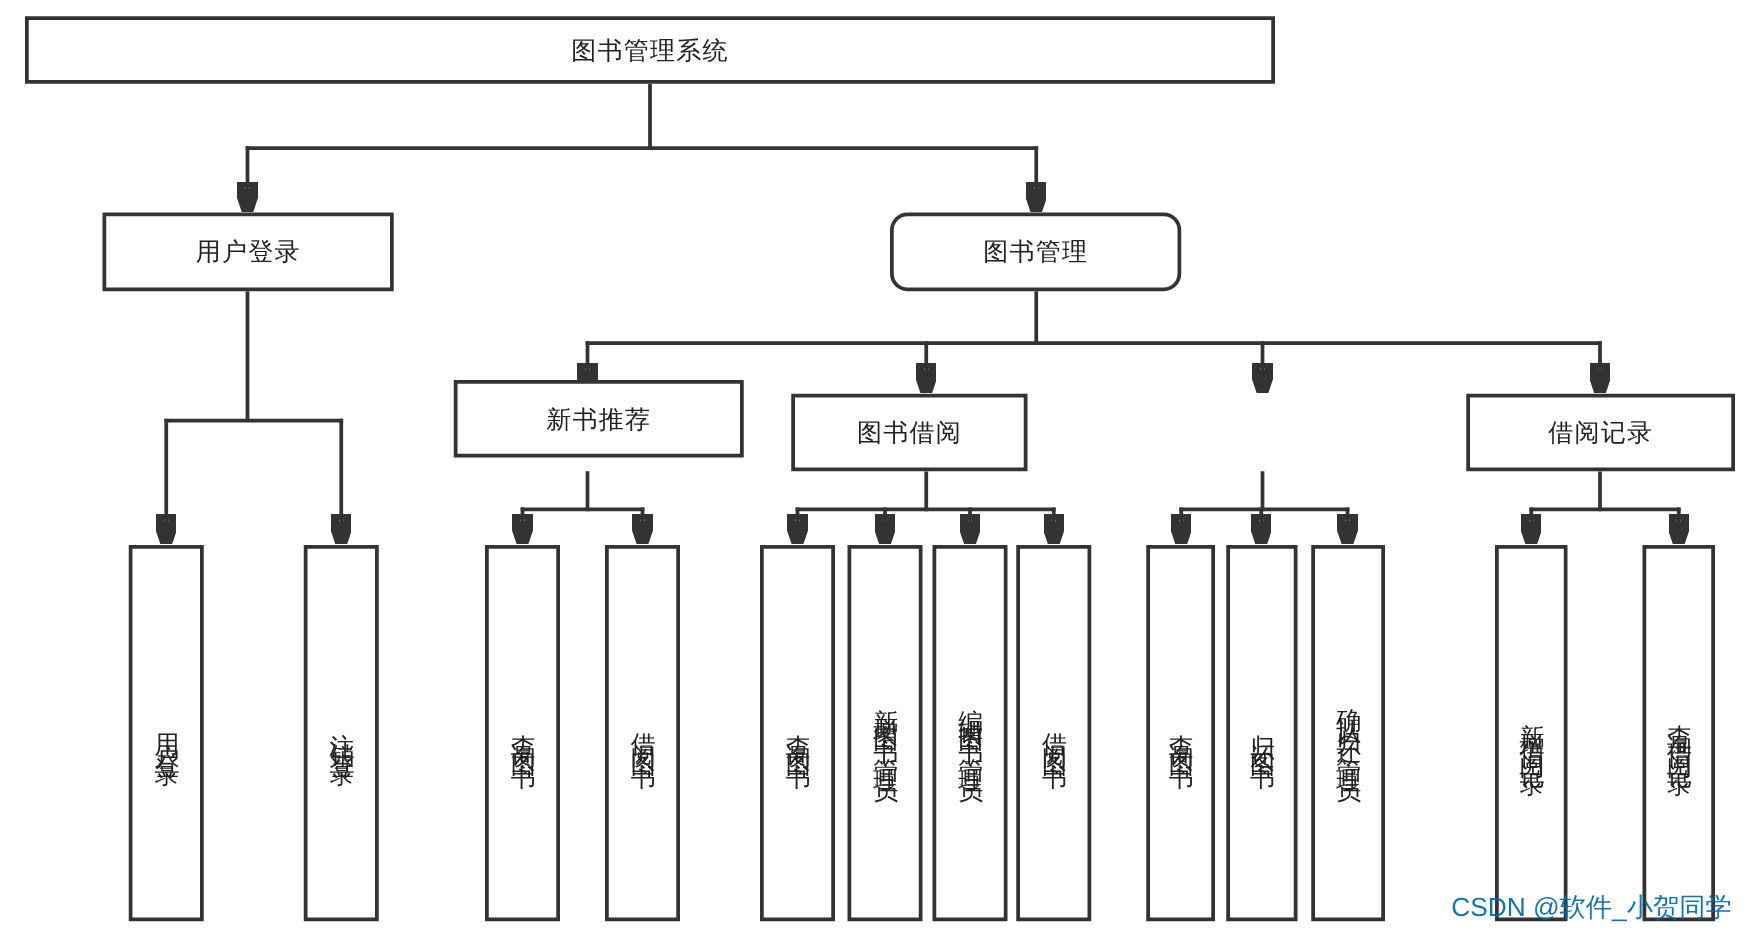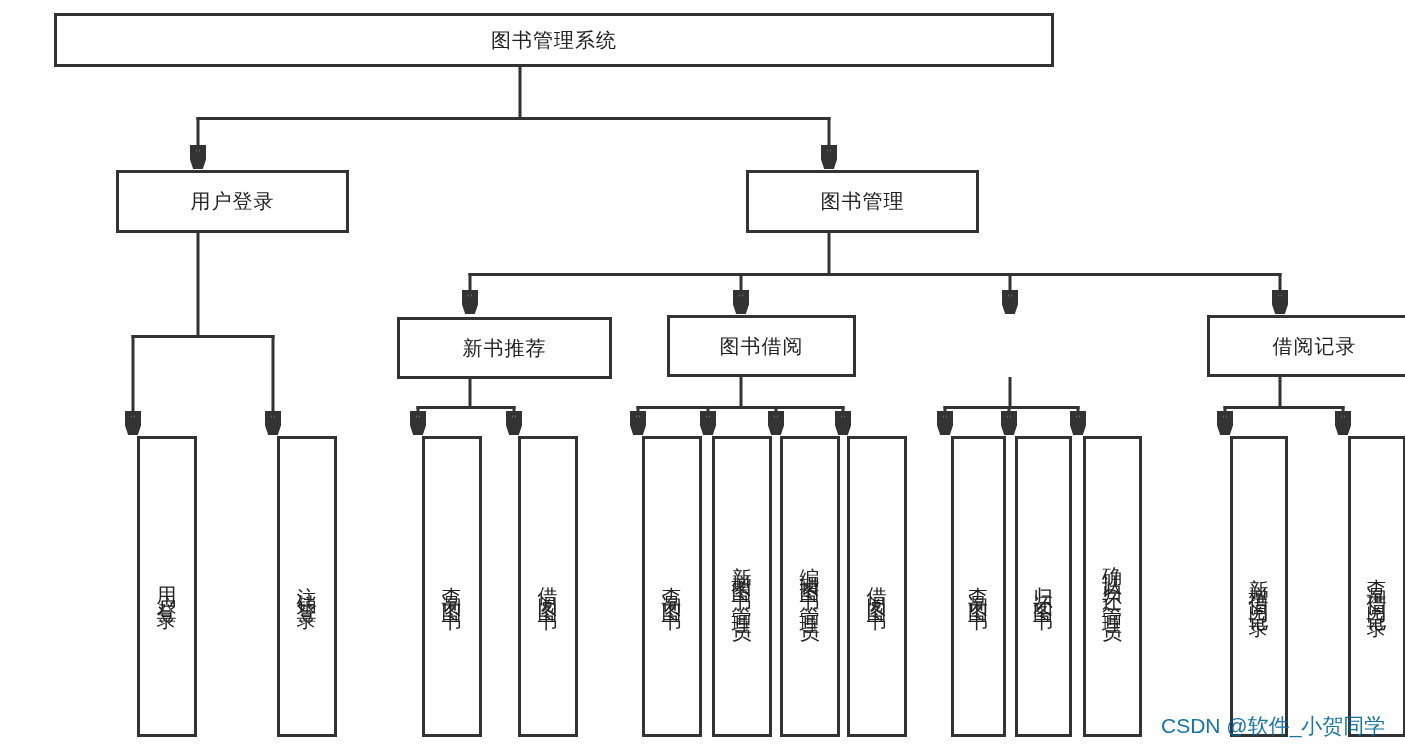--- a/index.html
+++ b/index.html
@@ -12,21 +12,20 @@
   }
   .node{
     position:absolute;
     box-sizing:border-box;
     border:3px solid #333333;
     background:#ffffff;
     display:flex;
     align-items:center;
     justify-content:center;
     color:#212121;
-    margin-left:34px;
   }
   .node.h .lbl{
     font-size:20px;
     letter-spacing:1px;
     white-space:nowrap;
   }
   .node.v{
     writing-mode:vertical-rl;
   }
   .node.v .lbl{
@@ -108,25 +107,25 @@
     <line x1="1343" y1="406" x2="1343" y2="434" marker-end="url(#arrow)"></line>
   </svg>
 
   <div class="node h" style="left:20px;top:13px;width:1000px;height:54px;">
     <span class="lbl">图书管理系统</span>
   </div>
 
   <div class="node h" style="left:82px;top:170px;width:233px;height:63px;">
     <span class="lbl">用户登录</span>
   </div>
-  <div class="node h" style="left:712px;top:170px;width:233px;height:63px;">
+  <div class="node h" style="left:712px;top:170px;width:233px;height:63px;border-radius:14px;">
     <span class="lbl">图书管理</span>
   </div>
 
-  <div class="node h" style="left:363px;top:317px;width:215px;height:62px;">
+  <div class="node h" style="left:363px;top:304px;width:232px;height:62px;">
     <span class="lbl">新书推荐</span>
   </div>
   <div class="node h" style="left:633px;top:315px;width:189px;height:62px;">
     <span class="lbl">图书借阅</span>
   </div>
   <div class="node h" style="left:1173px;top:315px;width:215px;height:62px;">
     <span class="lbl">借阅记录</span>
   </div>
 
   <div class="node v" style="left:103px;top:436px;width:60px;height:301px;">

